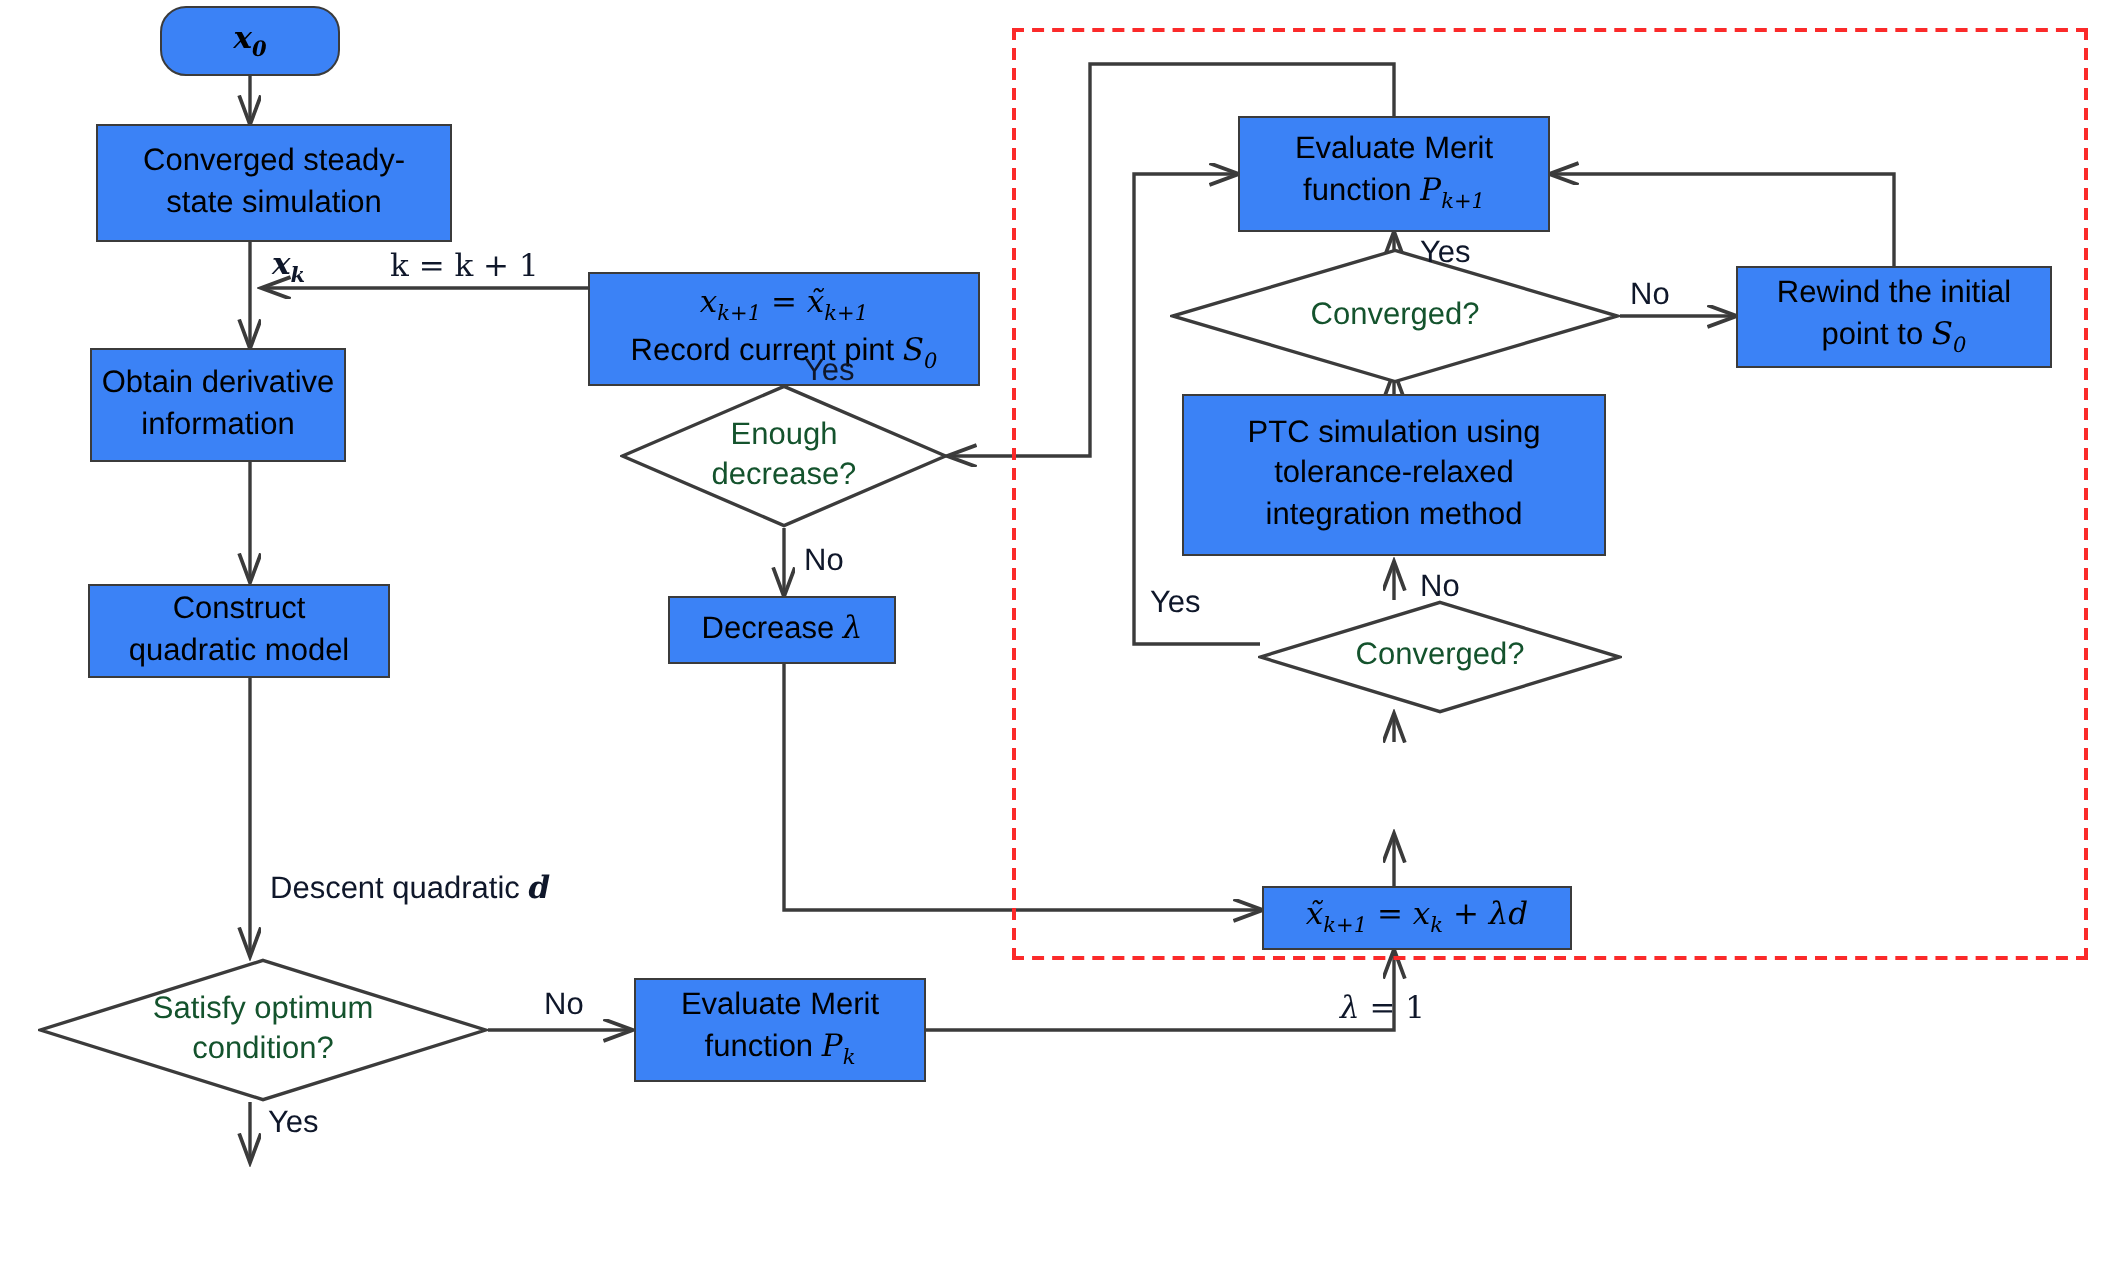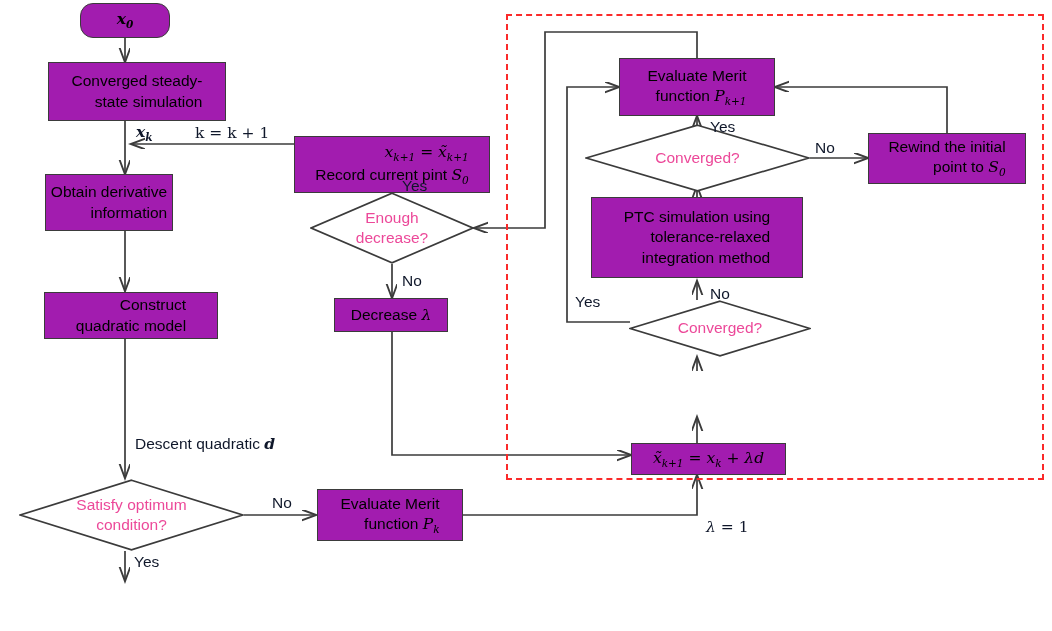--- a/index.html
+++ b/index.html
@@ -21,23 +21,23 @@
     top: 0;
     width: 1052px;
     height: 631px;
   }
   .node {
     position: absolute;
     box-sizing: border-box;
     display: flex;
     align-items: center;
     justify-content: center;
-    text-align: right;
+    text-align: center;
     color: #000;
-    background: #a21caf;
+    background: #3b82f6;
   }
   .box {
     border: 1.6px solid #3b3b3b;
   }
   .rounded {
     border: 1.6px solid #3b3b3b;
     border-radius: 13px;
   }
   .pill {
     border: 1.6px solid #3b3b3b;
@@ -54,21 +54,21 @@
   .diamond-label {
     position: absolute;
     left: 0; top: 0;
     width: 100%; height: 100%;
     display: flex;
     align-items: center;
     justify-content: center;
     text-align: center;
     font-size: 15.5px;
     line-height: 1.3;
-    color: #ec4899;
+    color: #14532d;
     pointer-events: none;
   }
   .edge-label {
     position: absolute;
     font-size: 15.5px;
     color: #0f172a;
     white-space: nowrap;
   }
   .mathi {
     font-family: "DejaVu Serif", serif;
@@ -161,21 +161,21 @@
     </span>
   </div>
 
   <div class="node box" style="left:45px; top:174px; width:128px; height:57px;">
     <span class="node-label">
       <span>Obtain derivative</span><br>
       <span>information</span>
     </span>
   </div>
 
-  <div class="node box" style="left:44px; top:292px; width:174px; height:47px;">
+  <div class="node box" style="left:44px; top:292px; width:151px; height:47px;">
     <span class="node-label">
       <span>Construct</span><br>
       <span>quadratic model</span>
     </span>
   </div>
 
   <div class="diamond-wrap" style="left:19px; top:479px; width:225px; height:72px;">
     <svg width="225" height="72" viewBox="0 0 225 72">
       <polygon points="112.5,1.2 223.8,36 112.5,70.8 1.2,36" fill="#ffffff" stroke="#3b3b3b" stroke-width="1.7"></polygon>
     </svg>
@@ -286,17 +286,17 @@
   <div class="edge-label" style="left:402px; top:272px;">No</div>
 
   <div class="edge-label" style="left:710px; top:118px;">Yes</div>
 
   <div class="edge-label" style="left:815px; top:139px;">No</div>
 
   <div class="edge-label" style="left:575px; top:293px;">Yes</div>
 
   <div class="edge-label" style="left:710px; top:285px;">No</div>
 
-  <div class="edge-label mathr" style="left:706px; top:495px;margin-top:23px;">
+  <div class="edge-label mathr" style="left:670px; top:495px;">
     <span class="mathi">λ</span><span class="mathr"> = 1</span>
   </div>
 
 </div>
 
 </body></html>

